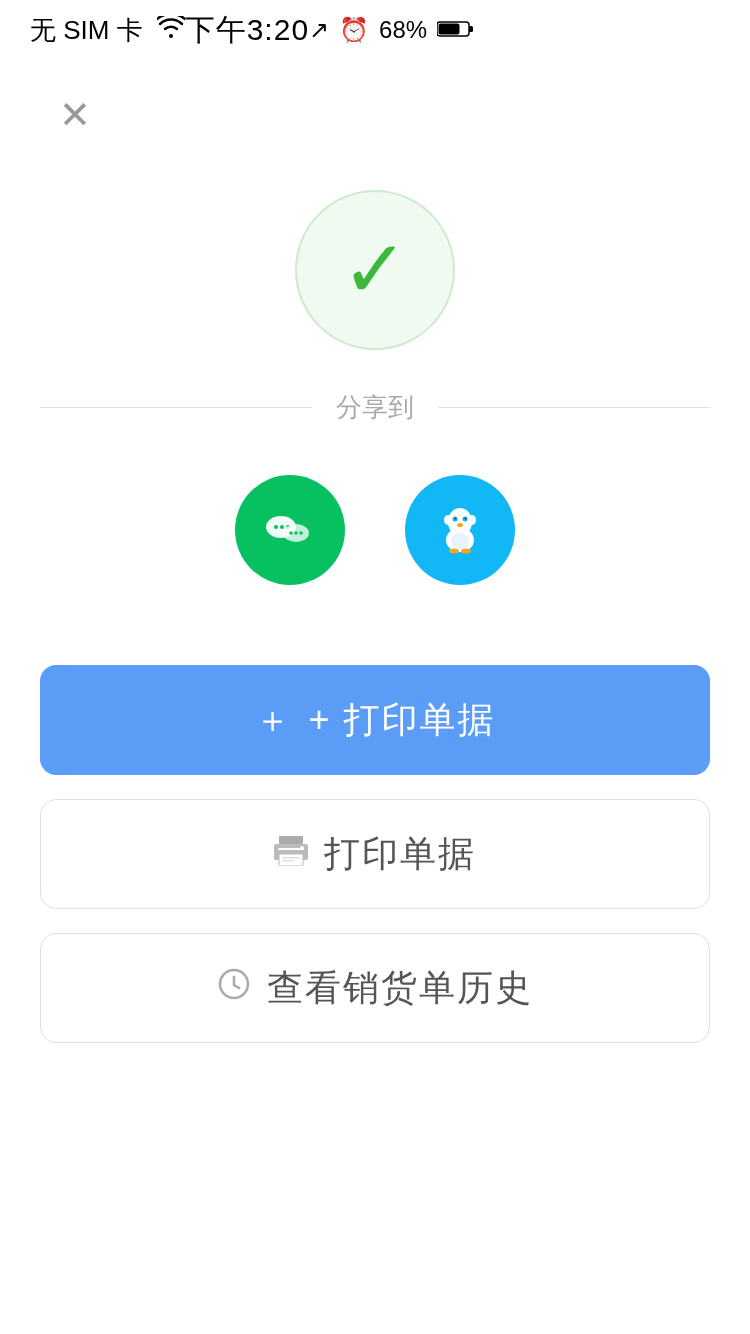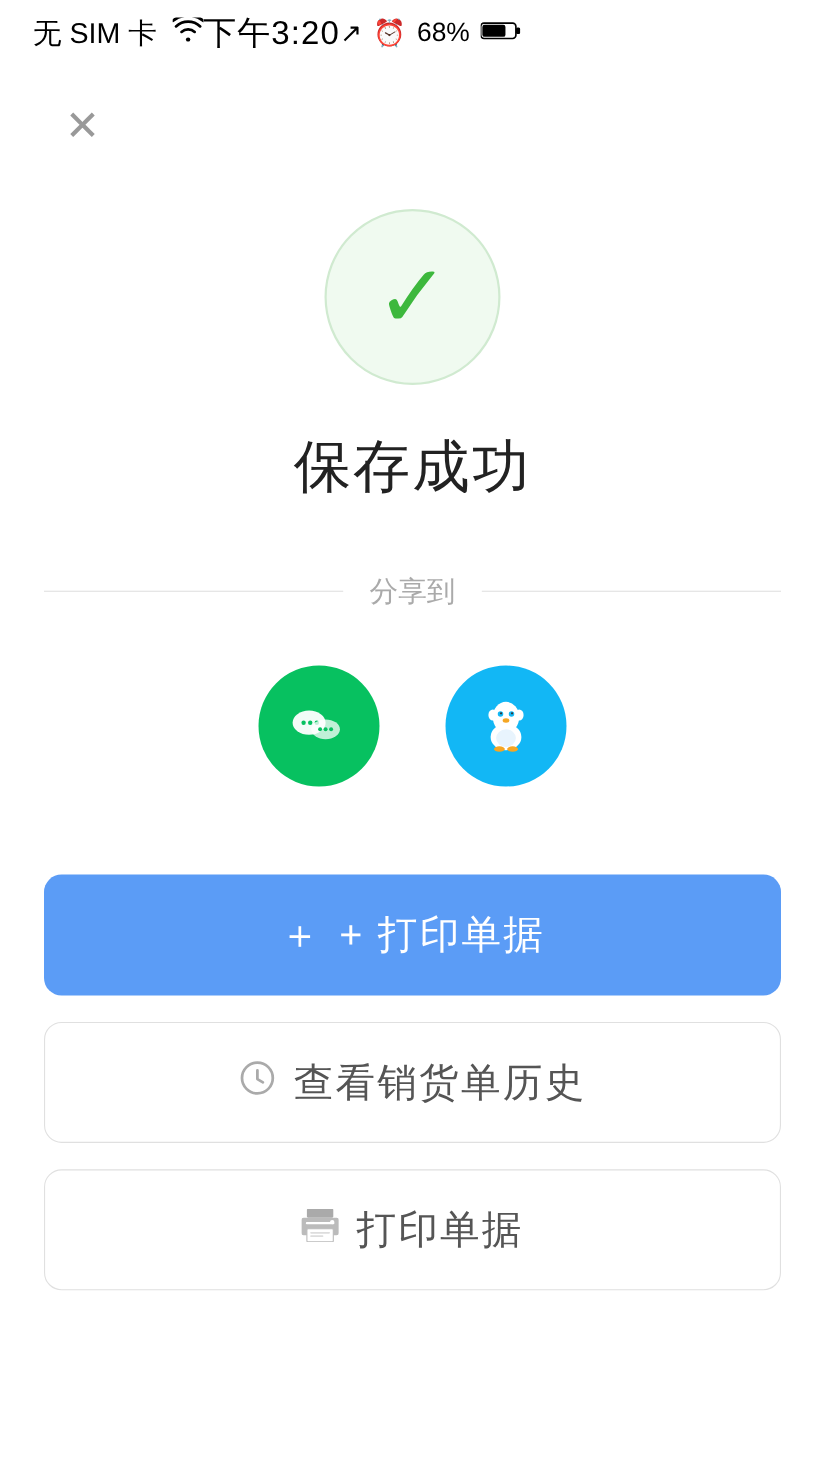--- a/index.html
+++ b/index.html
@@ -258,21 +258,20 @@
   <div class="close-row">
     <div class="close-btn">
       <span class="close-x">✕</span>
     </div>
   </div>
 
   <div class="success-circle">
     <span class="check-mark">✓</span>
   </div>
 
-  <div class="success-title">保存成功</div>
 
   <div class="share-section">
     <div class="share-line"></div>
     <span class="share-label">分享到</span>
     <div class="share-line"></div>
   </div>
 
   <div class="share-icons">
 
     <div class="share-icon-btn wechat-icon">
@@ -311,41 +310,41 @@
         <ellipse cx="18" cy="20" rx="4" ry="5" fill="white"></ellipse>
         <ellipse cx="42" cy="20" rx="4" ry="5" fill="white"></ellipse>
       </svg>
     </div>
   </div>
 
   <div class="action-buttons">
     <button class="btn-primary">
       <span class="btn-icon">＋</span>
       <span>+ 打印单据</span>
-    </button>
-
-    <button class="btn-secondary">
-      <span class="btn-icon">
-        <svg width="34" height="34" viewBox="0 0 34 34" fill="none">
-          <circle cx="17" cy="17" r="14" stroke="#aaa" stroke-width="2.5" fill="none"></circle>
-          <path d="M17 10v8l5 3" stroke="#aaa" stroke-width="2.5" stroke-linecap="round" stroke-linejoin="round"></path>
-        </svg>
-      </span>
-      <span>查看销货单历史</span>
     </button>
 
     <button class="btn-secondary">
       <span class="btn-icon">
         <svg width="34" height="30" viewBox="0 0 34 30" fill="none">
           <rect x="5" y="0" width="24" height="8" rx="1" fill="#aaa"></rect>
           <rect x="0" y="8" width="34" height="16" rx="2" fill="#bbb"></rect>
           <rect x="4" y="12" width="26" height="2" rx="1" fill="#fff"></rect>
           <rect x="5" y="18" width="24" height="12" rx="1" fill="#fff" stroke="#bbb" stroke-width="1"></rect>
           <rect x="8" y="21" width="18" height="1.5" rx="0.75" fill="#ddd"></rect>
           <rect x="8" y="24" width="12" height="1.5" rx="0.75" fill="#ddd"></rect>
           <circle cx="28" cy="12" r="2" fill="#fff"></circle>
         </svg>
       </span>
       <span>打印单据</span>
     </button>
+
+    <button class="btn-secondary">
+      <span class="btn-icon">
+        <svg width="34" height="34" viewBox="0 0 34 34" fill="none">
+          <circle cx="17" cy="17" r="14" stroke="#aaa" stroke-width="2.5" fill="none"></circle>
+          <path d="M17 10v8l5 3" stroke="#aaa" stroke-width="2.5" stroke-linecap="round" stroke-linejoin="round"></path>
+        </svg>
+      </span>
+      <span>查看销货单历史</span>
+    </button>
   </div>
 
 </div>
 
 </body></html>

